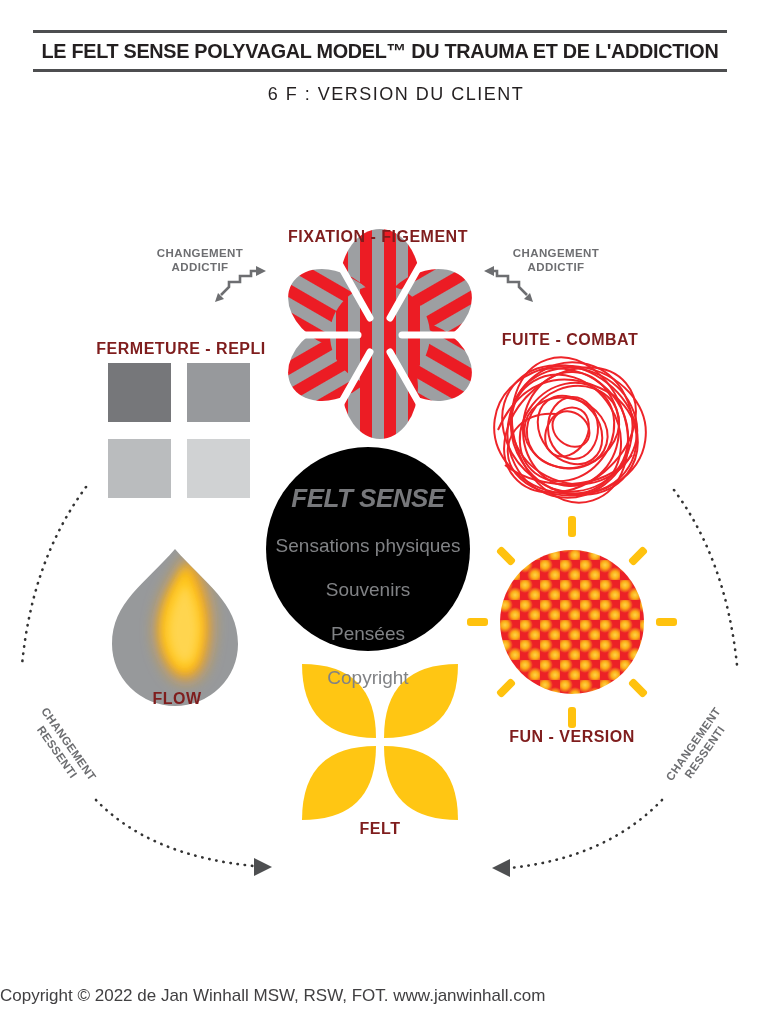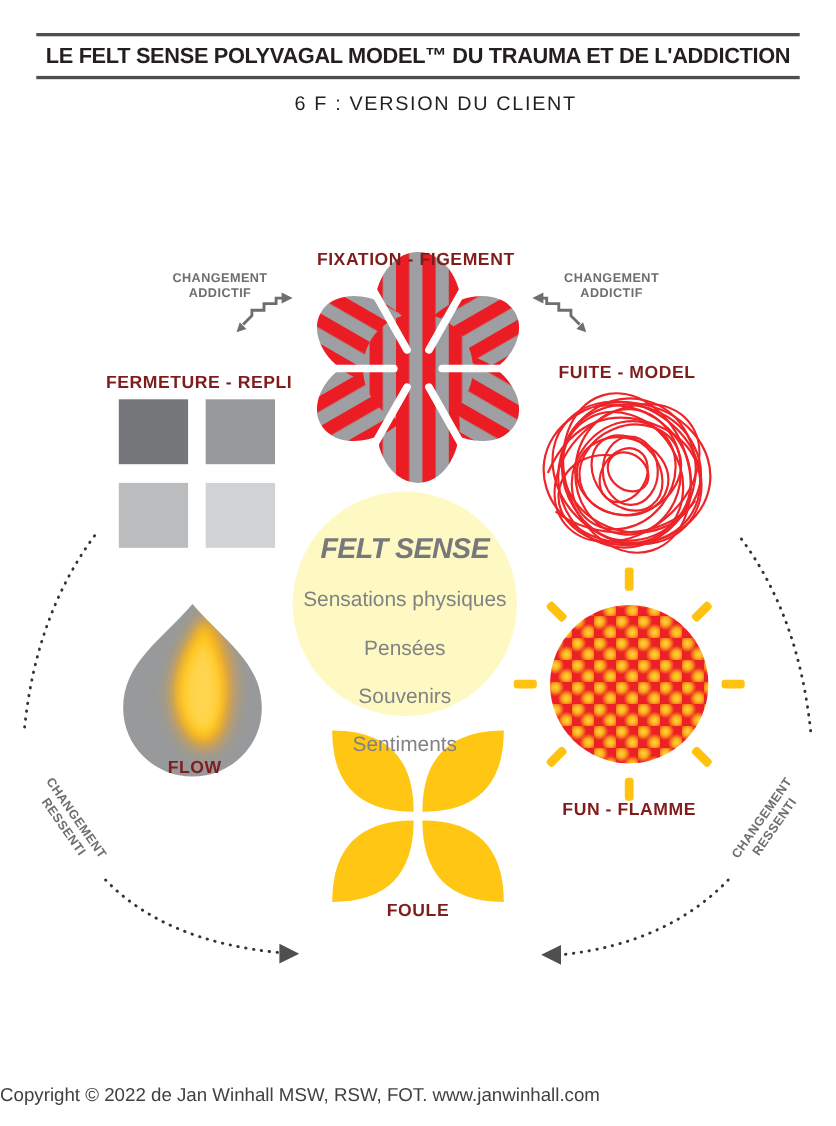--- a/index.html
+++ b/index.html
@@ -35,21 +35,21 @@
     font-size:11.5px;font-weight:bold;color:#6d6e71;letter-spacing:0.4px;
     line-height:14px;
   }
   .ann-rot-left{transform:rotate(55deg);}
   .ann-rot-right{transform:rotate(-55deg);}
   
   .sq{position:absolute;width:63px;height:59px;}
   
   .felt-circle{
     position:absolute;left:266px;top:447px;width:204px;height:204px;
-    background:#fef9c3;border-radius:50%;text-align:center;
+    background:#000000;border-radius:50%;text-align:center;
   }
   .felt-title{
     margin:36px 0 6px 0;font-size:26px;font-weight:bold;font-style:italic;
     color:#77787b;letter-spacing:-0.5px;
   }
   .felt-line{font-size:19px;color:#808285;line-height:24px;margin-top:20px;}
   
   .footer{
     position:absolute;left:0;top:986px;width:760px;text-align:left;
     font-size:17px;color:#414042;
@@ -187,34 +187,34 @@
     <polygon points="492,868 510,859 510,877" fill="#4e4f51"></polygon>
   </svg>
 
   <div class="sq" style="left:108px;top:363px;background:#76777a;"></div>
   <div class="sq" style="left:187px;top:363px;background:#97999c;"></div>
   <div class="sq" style="left:108px;top:439px;background:#babcbe;"></div>
   <div class="sq" style="left:187px;top:439px;background:#d0d2d3;"></div>
 
   <div class="node-label" style="left:378px;top:228px;">FIXATION - FIGEMENT</div>
   <div class="node-label" style="left:181px;top:340px;">FERMETURE - REPLI</div>
-  <div class="node-label" style="left:570px;top:331px;">FUITE - MODEL</div>
+  <div class="node-label" style="left:570px;top:331px;">FUITE - COMBAT</div>
   <div class="node-label" style="left:177px;top:690px;">FLOW</div>
-  <div class="node-label" style="left:572px;top:728px;">FUN - FLAMME</div>
-  <div class="node-label" style="left:380px;top:820px;">FOULE</div>
+  <div class="node-label" style="left:572px;top:728px;">FUN - VERSION</div>
+  <div class="node-label" style="left:380px;top:820px;">FELT</div>
 
   <div class="ann-label" style="left:134px;top:246px;">CHANGEMENT ADDICTIF</div>
   <div class="ann-label" style="left:490px;top:246px;">CHANGEMENT ADDICTIF</div>
 
   <div class="ann-label ann-rot-left" style="left:-3px;top:734px;width:132px;">CHANGEMENT RESSENTI</div>
   <div class="ann-label ann-rot-right" style="left:633px;top:734px;width:132px;">CHANGEMENT RESSENTI</div>
 
   <div class="felt-circle">
     <div class="felt-title">FELT SENSE</div>
     <div class="felt-line">Sensations physiques</div>
+    <div class="felt-line">Souvenirs</div>
     <div class="felt-line">Pensées</div>
-    <div class="felt-line">Souvenirs</div>
-    <div class="felt-line">Sentiments</div>
+    <div class="felt-line">Copyright</div>
   </div>
 
   <div class="footer">Copyright © 2022 de Jan Winhall MSW, RSW, FOT. www.janwinhall.com</div>
 
 </div>
 
 </body></html>

